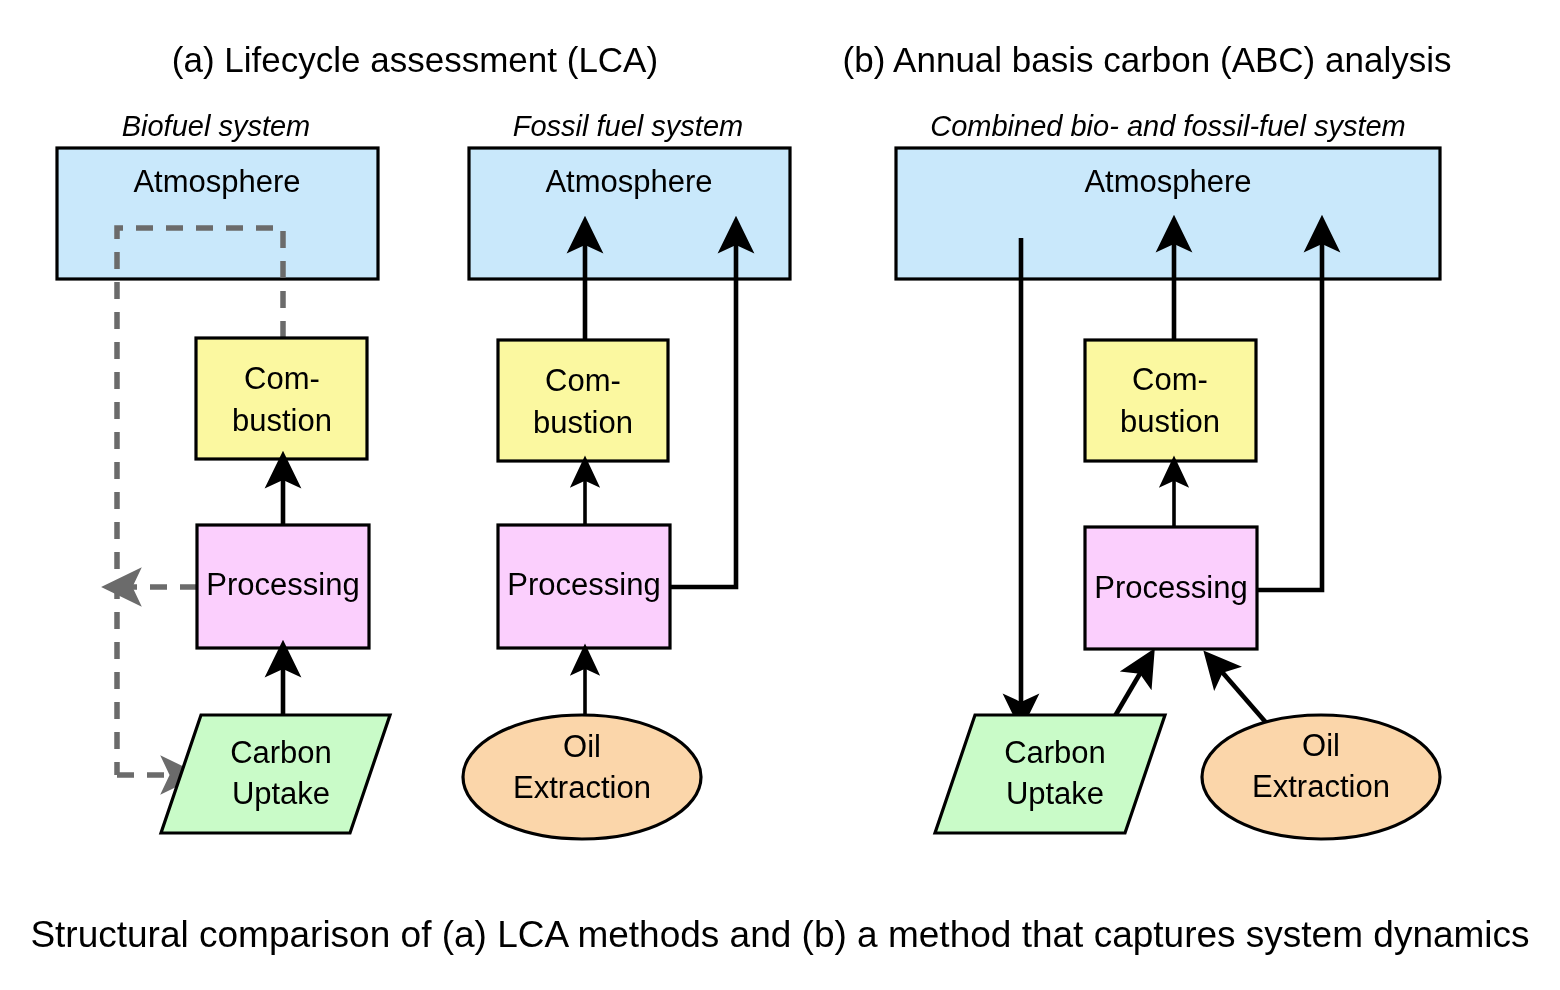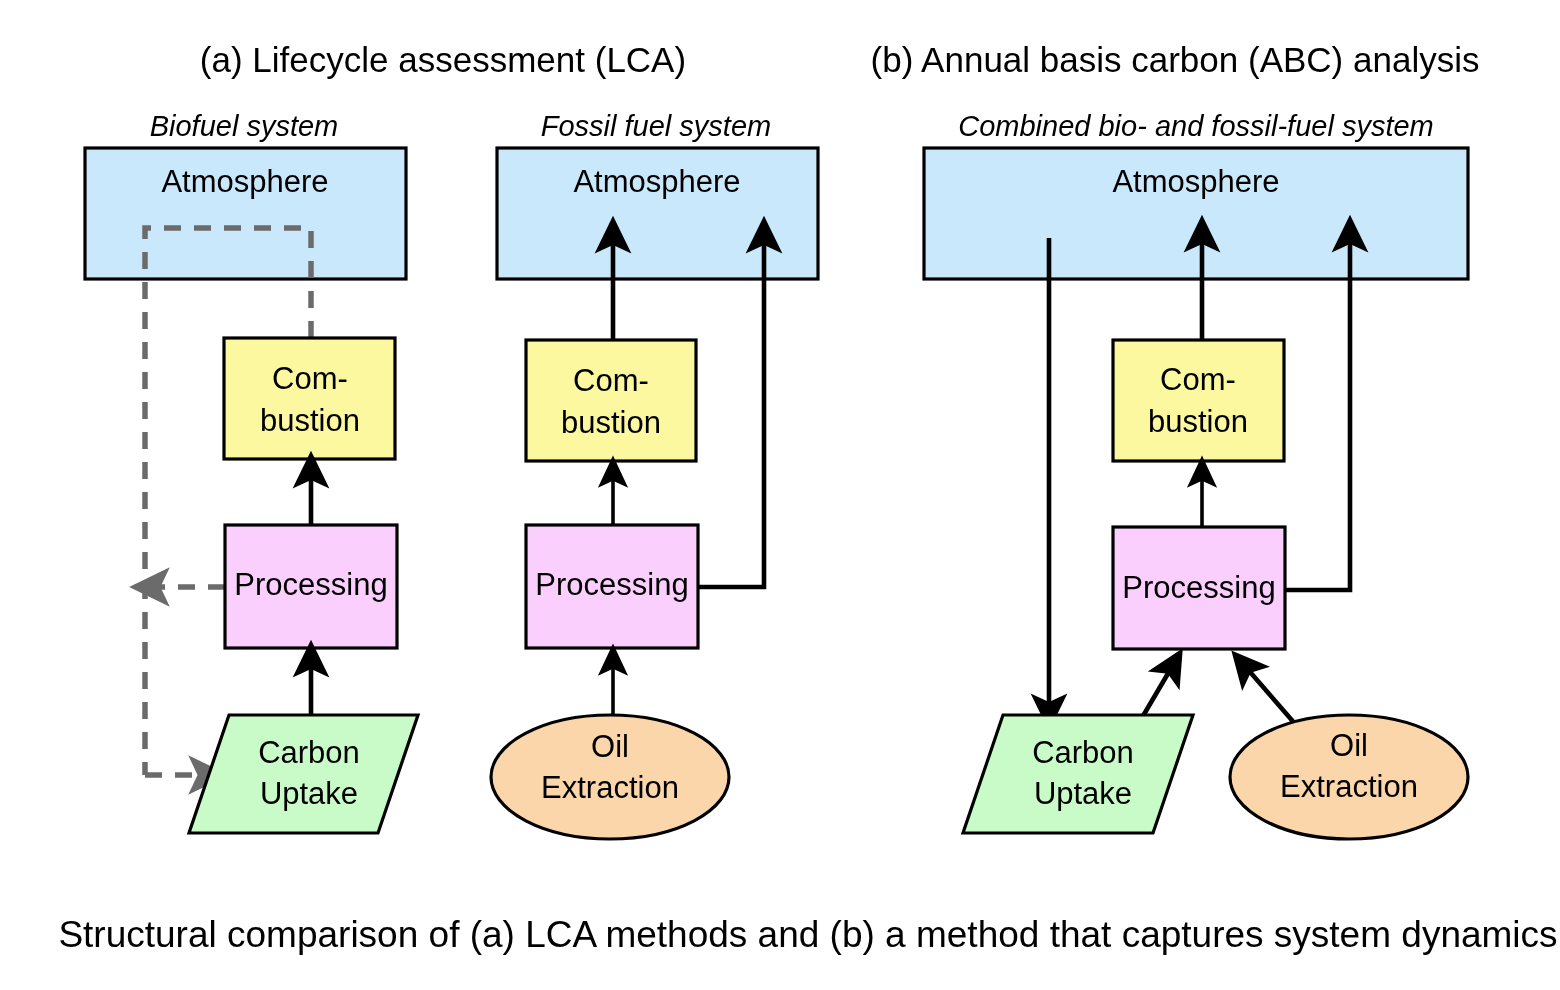--- a/index.html
+++ b/index.html
@@ -10,21 +10,20 @@
   body {
     width: 1560px;
     height: 990px;
     position: relative;
     font-family: "Liberation Sans", sans-serif;
     overflow: hidden;
   }
   #root {
     position: absolute;
     inset: 0;
-    margin-left: 28px;
   }
   svg#diagram {
     position: absolute;
     left: 0;
     top: 0;
     width: 1560px;
     height: 990px;
   }
   .panel-title {
     font-size: 35px;

